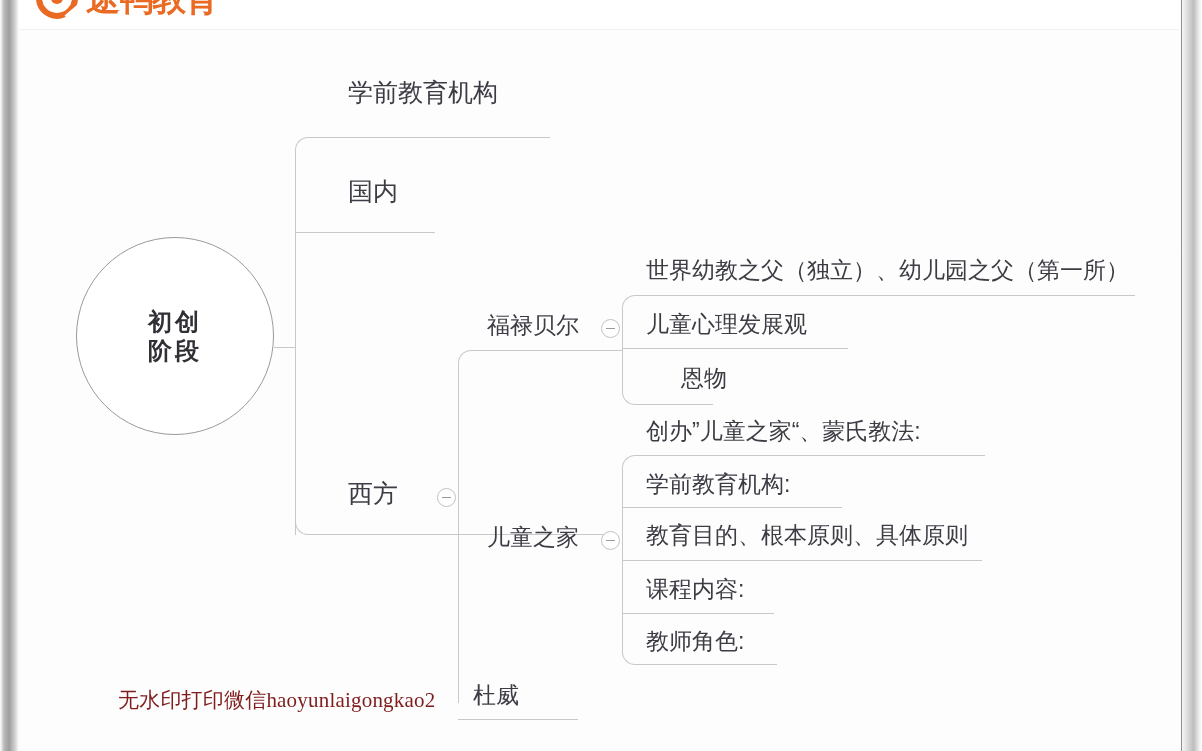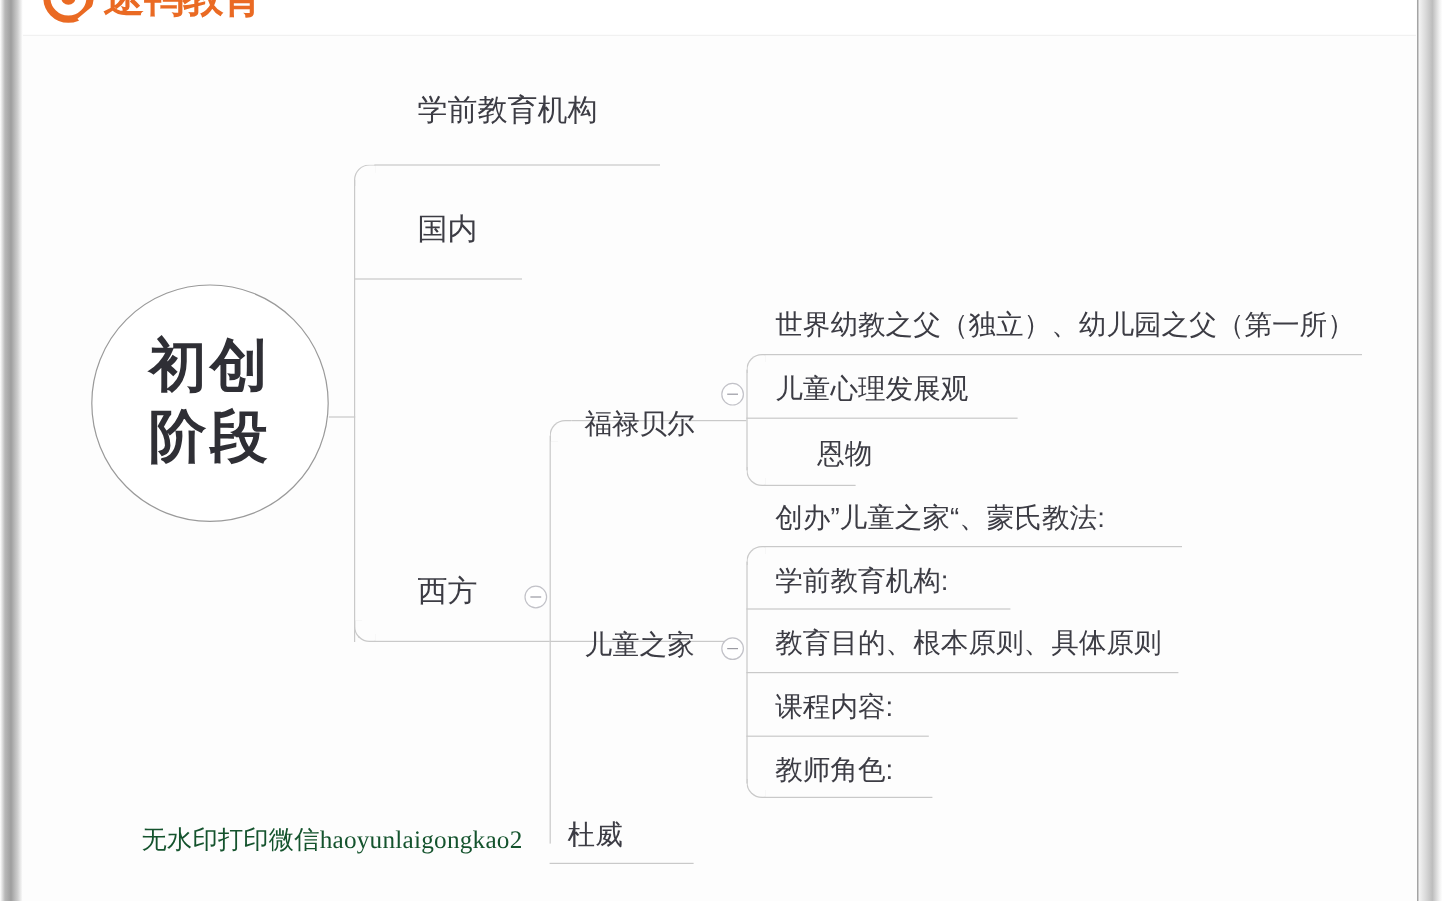--- a/index.html
+++ b/index.html
@@ -71,21 +71,21 @@
   .node-label.sm { font-size:23px; }
 
   
   .root-node {
     position:absolute; left:76px; top:237px;
     width:198px; height:198px; border-radius:50%;
     border:1.6px solid #9a9a9a; background:#fff;
     display:flex; flex-direction:column; align-items:center; justify-content:center;
   }
   .root-line {
-    font-size:48px; font-weight:bold; color:#2f2f35;
+    font-size:24px; font-weight:bold; color:#2f2f35;
     letter-spacing:3px; line-height:1.22;
   }
 
   
   .underline { position:absolute; height:1.4px; background:#c9c9c9; }
 
   
   .vline { position:absolute; width:1.4px; background:#c9c9c9; }
   .hline { position:absolute; height:1.4px; background:#c9c9c9; }
 
@@ -104,21 +104,21 @@
     display:flex; align-items:center; justify-content:center;
   }
   .toggle::after{
     content:""; width:9px; height:1.4px; background:#9a9aa2;
   }
 
   
   .watermark {
     position:absolute; left:118px; top:686px;
     font-family:"Liberation Serif","DejaVu Serif", serif;
-    font-size:21px; color:#14532d; white-space:nowrap;
+    font-size:21px; color:#7f1d1d; white-space:nowrap;
     letter-spacing:0.2px;
   }
 </style>
 </head>
 <body>
 
 <div id="root">
 
   <div class="canvas"></div>
   <div class="paper-top"></div>
@@ -149,21 +149,21 @@
 
   <div class="underline" style="left:312px; top:534px; width:146px;"></div>
   <div class="node node-label" style="left:348px; top:481px;">西方</div>
   <div class="toggle" style="left:437px; top:488px;"></div>
 
   <div class="elbow tl" style="left:458px; top:350px; width:18px; height:18px;"></div>
   <div class="vline" style="left:458px; top:363px; height:340px;"></div>
   <div class="hline" style="left:458px; top:534px; width:152px;"></div>
 
   <div class="underline" style="left:476px; top:350px; width:146px;"></div>
-  <div class="node node-label sm" style="left:487px; top:314px;margin-top:28px;">福禄贝尔</div>
+  <div class="node node-label sm" style="left:487px; top:314px;">福禄贝尔</div>
   <div class="toggle" style="left:601px; top:319px;"></div>
 
   <div class="node node-label sm" style="left:487px; top:526px;">儿童之家</div>
   <div class="toggle" style="left:601px; top:531px;"></div>
 
   <div class="hline" style="left:458px; top:719px; width:120px;"></div>
   <div class="node node-label sm" style="left:473px; top:684px;">杜威</div>
 
   <div class="elbow tl" style="left:622px; top:295px; width:16px; height:16px;"></div>
   <div class="vline" style="left:622px; top:308px; height:84px;"></div>

